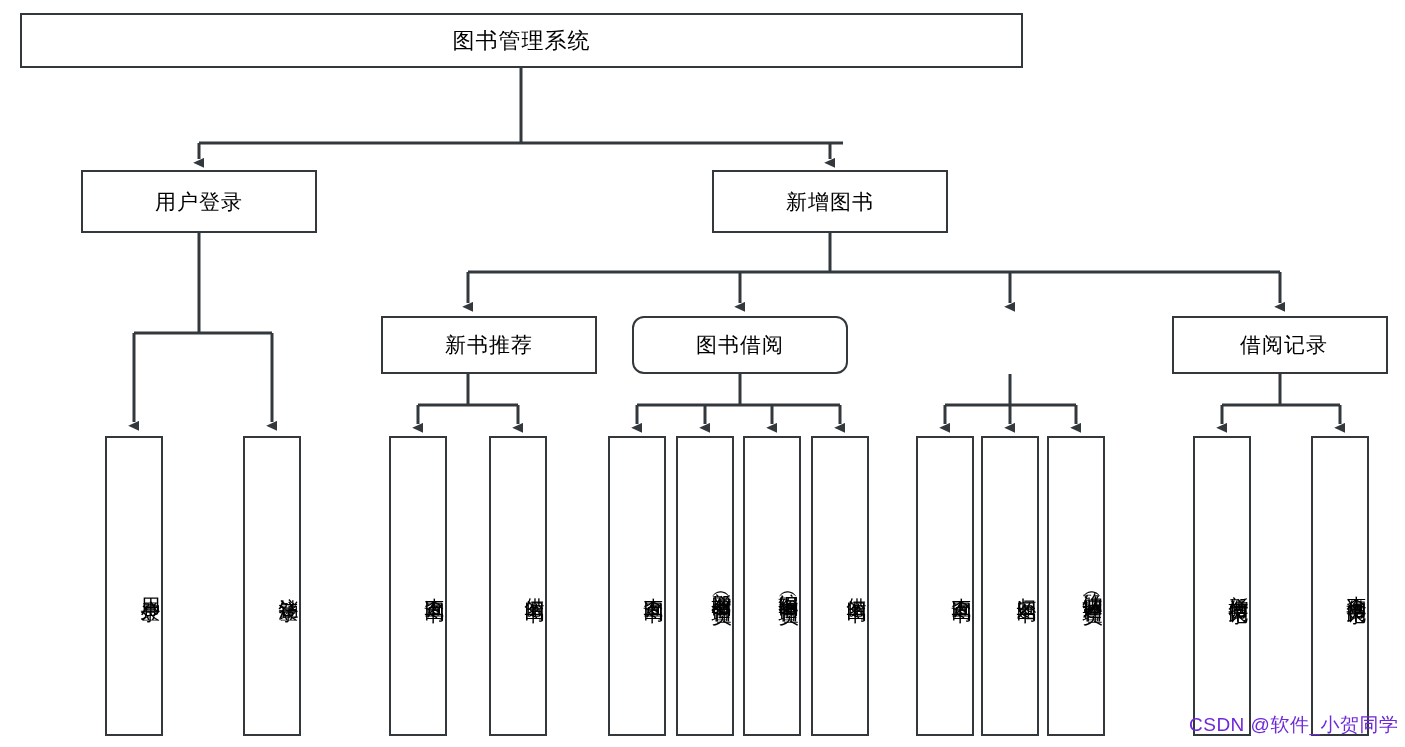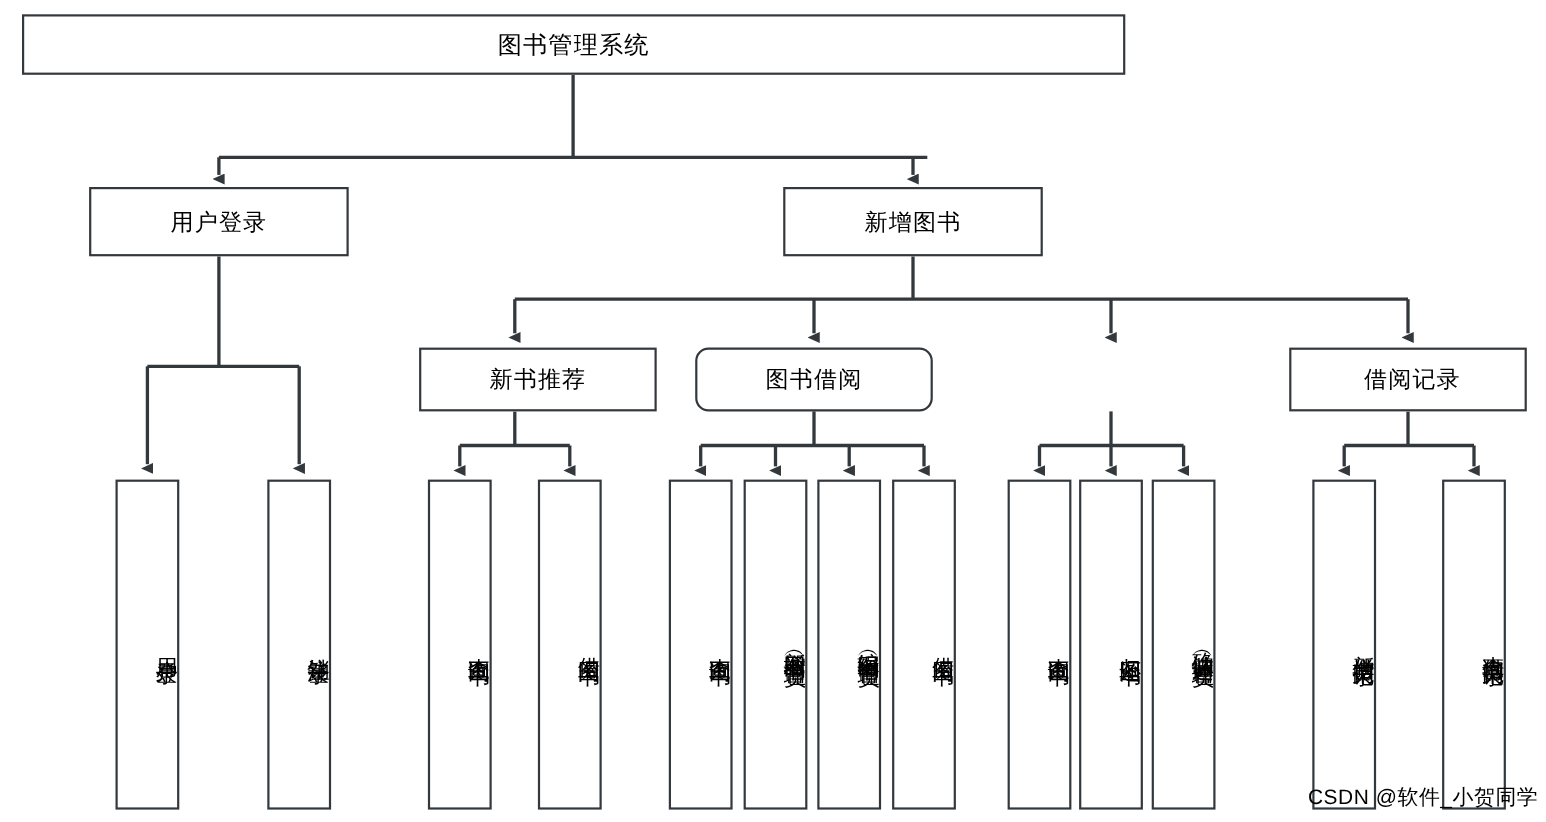--- a/index.html
+++ b/index.html
@@ -58,21 +58,21 @@
   .node.v span {
     writing-mode: vertical-rl;
     text-orientation: upright;
     display: block;
   }
   .watermark {
     position: absolute;
     left: 1189px;
     top: 712px;
     font-size: 19px;
-    color: #000000;
+    color: #6d28d9;
     white-space: nowrap;
     z-index: 5;
     letter-spacing: 0.5px;
   }
 </style>
 </head>
 <body>
 
 <div id="canvas">
 

